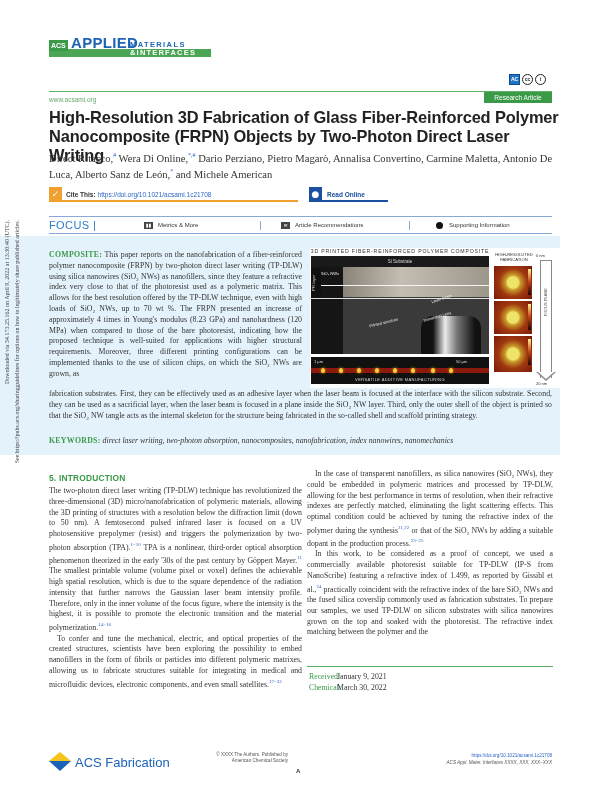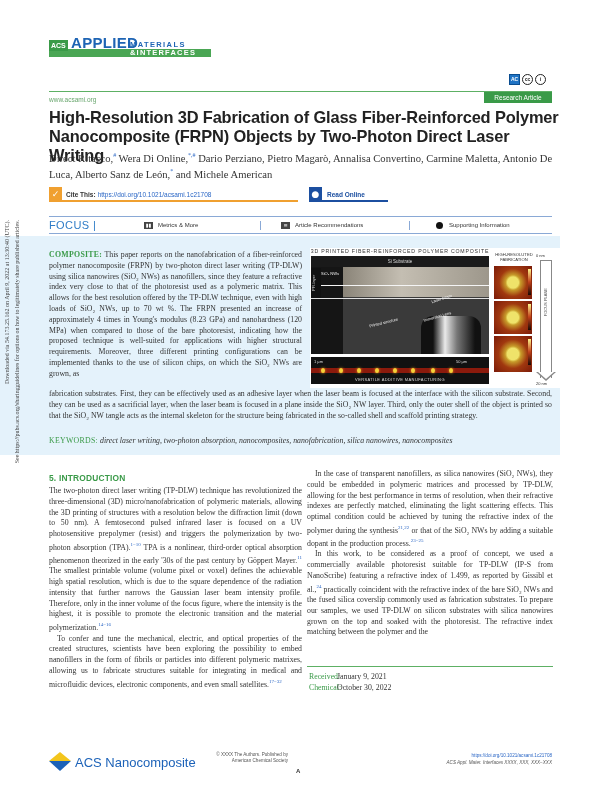--- a/index.html
+++ b/index.html
@@ -43,21 +43,21 @@
   .access-sep { width:1px; height:9px; background:#8aa9d6; }
   .ai-icon { width: 9px; height: 7px; margin-right: 5px; background: #444; color:#fff; font: 5px "DejaVu Sans", sans-serif; text-align:center; line-height:7px; }
   .ai-circle { width: 7px; height: 7px; margin-right: 6px; background: #111; border-radius:50%; }
 
   
   .abstract-bg { position: absolute; left: 0; top: 236px; width: 560px; height: 219px; background: #e4f2fb; }
   .abstract-text { position: absolute; left: 49px; top: 250px; width: 253px; font: 7.8px "Liberation Serif", serif; color: #333; line-height: 10.8px; text-align: justify; }
   .abstract-head { color: #3a9a48; font-weight: bold; letter-spacing: 0.3px; }
   .abstract-full { position: absolute; left: 49px; top: 389px; width: 503px; font: 7.8px "Liberation Serif", serif; color: #333; line-height: 10.8px; text-align: justify; }
   .keywords { position: absolute; left: 49px; top: 436px; width: 503px; font: italic 7.8px "Liberation Serif", serif; color: #333; }
-  .keywords-label { color: #3a9a48; font-weight: normal; font-style: normal; letter-spacing: 0.3px; }
+  .keywords-label { color: #3a9a48; font-weight: bold; font-style: normal; letter-spacing: 0.3px; }
 
   
   .toc { position: absolute; left: 310px; top: 248px; width: 250px; height: 140px; background: #fff; }
   .toc-title { position: absolute; left: 0; top: 0; width: 180px; text-align:center; font: 5.2px "Liberation Sans", sans-serif; color: #333; letter-spacing: 0.8px; }
   .toc-main { position: absolute; left: 1px; top: 8px; width: 178px; height: 98px; background: linear-gradient(180deg,#222 0 11%, #7c786f 11% 28%, #b9b5ad 28% 42%, #3a3a3a 42% 100%); }
   .toc-substrate { position:absolute; left:0; top:0; width:100%; height:11px; background:#1a1a1a; color:#ddd; font:4.5px "Liberation Sans", sans-serif; text-align:center; line-height:11px; }
   .toc-left { position:absolute; left:0; top:11px; width:32px; height:87px; background:#151515; }
   .toc-pfilabel { position:absolute; left:0; top:12px; width:10px; height:30px; background:#111; color:#ccc; font:4px "Liberation Sans", sans-serif; writing-mode: vertical-rl; transform: rotate(180deg); text-align:center; }
   .toc-nws { position:absolute; left:10px; top:15px; color:#eee; font:4px "Liberation Sans", sans-serif; }
   .toc-band { position:absolute; left:32px; top:11px; width:146px; height:30px; background: linear-gradient(90deg,#8a8478,#c4beb2 40%,#9d978b); }
@@ -210,21 +210,21 @@
   <div class="toc-arrow-head"></div>
   <div class="toc-arrow-head-inner"></div>
   <div class="toc-arrow-top">0 nm</div>
   <div class="toc-arrow-mid">FOCUS PLANE</div>
   <div class="toc-arrow-bot">20 nm</div>
 </div>
 
 <div class="abstract-full">fabrication substrates. First, they can be effectively used as an adhesive layer when the laser beam is focused at the interface with the silicon substrate. Second, they can be used as a sacrificial layer, when the laser beam is focused in a plane inside the SiO₂ NW layer. Third, only the outer shell of the object is printed so that the SiO₂ NW tangle acts as the internal skeleton for the structure being fabricated in the so-called shell and scaffold printing strategy.</div>
 <div class="keywords">
   <span class="keywords-label">KEYWORDS:</span>
-  <span>direct laser writing, two-photon absorption, nanocomposites, nanofabrication, silica nanowires, nanocomposites</span>
+  <span>direct laser writing, two-photon absorption, nanocomposites, nanofabrication, index nanowires, nanomechanics</span>
 </div>
 
 <div class="side-note">
   <span style="left:2px; top:0;">Downloaded via 54.173.25.162 on April 9, 2022 at 13:30:40 (UTC).</span>
   <span style="left:12px; top:0;">See https://pubs.acs.org/sharingguidelines for options on how to legitimately share published articles.</span>
 </div>
 
 <h2 class="section-head">5. INTRODUCTION</h2>
 <div class="col col-left">
   <p>
@@ -240,29 +240,29 @@
     <span>In the case of transparent nanofillers, as silica nanowires (SiO₂ NWs), they could be embedded in polymeric matrices and processed by TP-DLW, allowing for the best performance in terms of resolution, when their refractive indexes are perfectly matched, eliminating the light scattering effects. This optimal condition could be achieved by tuning the refractive index of the polymer during the synthesis</span><sup>21,22</sup><span> or that of the SiO₂ NWs by adding a suitable dopant in the production process.</span><sup>23−25</sup>
   </p>
   <p class="ind">
     <span>In this work, to be considered as a proof of concept, we used a commercially available photoresist suitable for TP-DLW (IP-S from NanoScribe) featuring a refractive index of 1.499, as reported by Gissibl et al.,</span><sup>24</sup><span> practically coincident with the refractive index of the bare SiO₂ NWs and the fused silica coverslip commonly used as fabrication substrates. To prepare our samples, we used TP-DLW on silicon substrates with silica nanowires grown on the top and soaked with the photoresist. The refractive index matching between the polymer and the</span>
   </p>
 </div>
 
 <div class="dates-rule"></div>
 <div class="dates">
   <div><span class="lbl">Received:</span><span>January 9, 2021</span></div>
-  <div><span class="lbl">Chemical:</span><span>October 30, 2022</span></div>
+  <div><span class="lbl">Chemical:</span><span>March 30, 2022</span></div>
 </div>
 
 <div class="footer-logo">
   <span class="acs-badge">
       <span class="tri"></span>
       <span class="tri2"></span>
     </span>
-  <span class="footer-pubs">ACS Nanocomposite</span>
+  <span class="footer-pubs">ACS Fabrication</span>
 </div>
 <div class="footer-copy">
   <div>© XXXX The Authors. Published by</div>
   <div>American Chemical Society</div>
 </div>
 <div class="page-letter">A</div>
 <div class="footer-right">
   <div class="footer-doi">https://doi.org/10.1021/acsami.1c21708</div>
   <div class="footer-cit">ACS Appl. Mater. Interfaces XXXX, XXX, XXX−XXX</div>
 </div>

